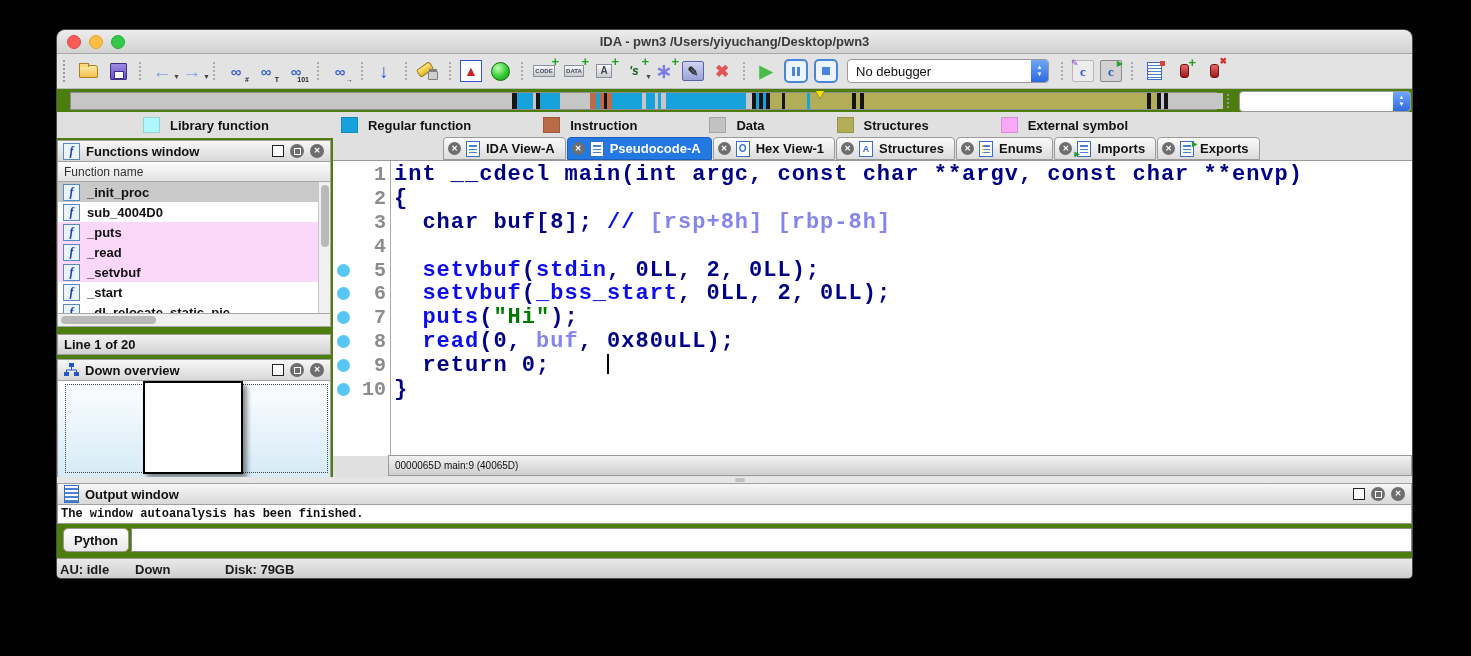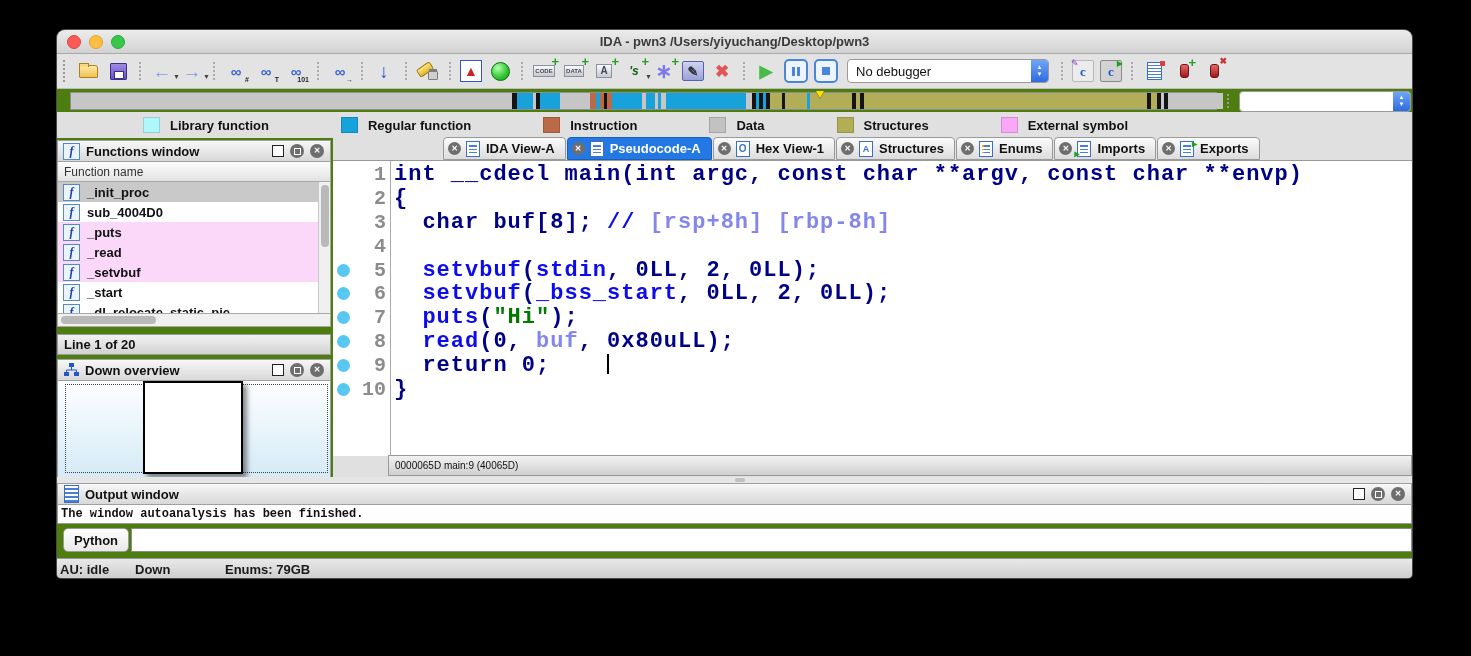--- a/index.html
+++ b/index.html
@@ -510,17 +510,17 @@
       <div class="output-log">The window autoanalysis has been finished.</div>
       <div class="cli-row">
         <span class="cli-btn">Python</span>
         <input class="cli-input" type="text" value="" style="">
       </div>
     </div>
 
     <div class="bottom-status">
       <span class="bs-au">AU:  idle</span>
       <span class="bs-down">Down</span>
-      <span class="bs-disk">Enums: 79GB</span>
+      <span class="bs-disk">Disk: 79GB</span>
     </div>
 
   </div>
 </div>
 
 </body></html>

